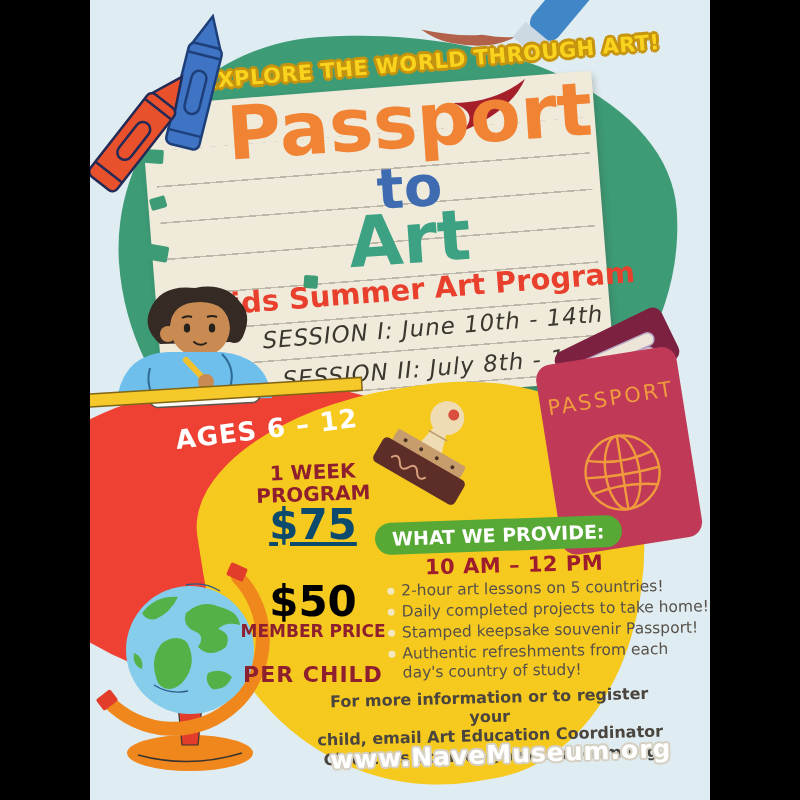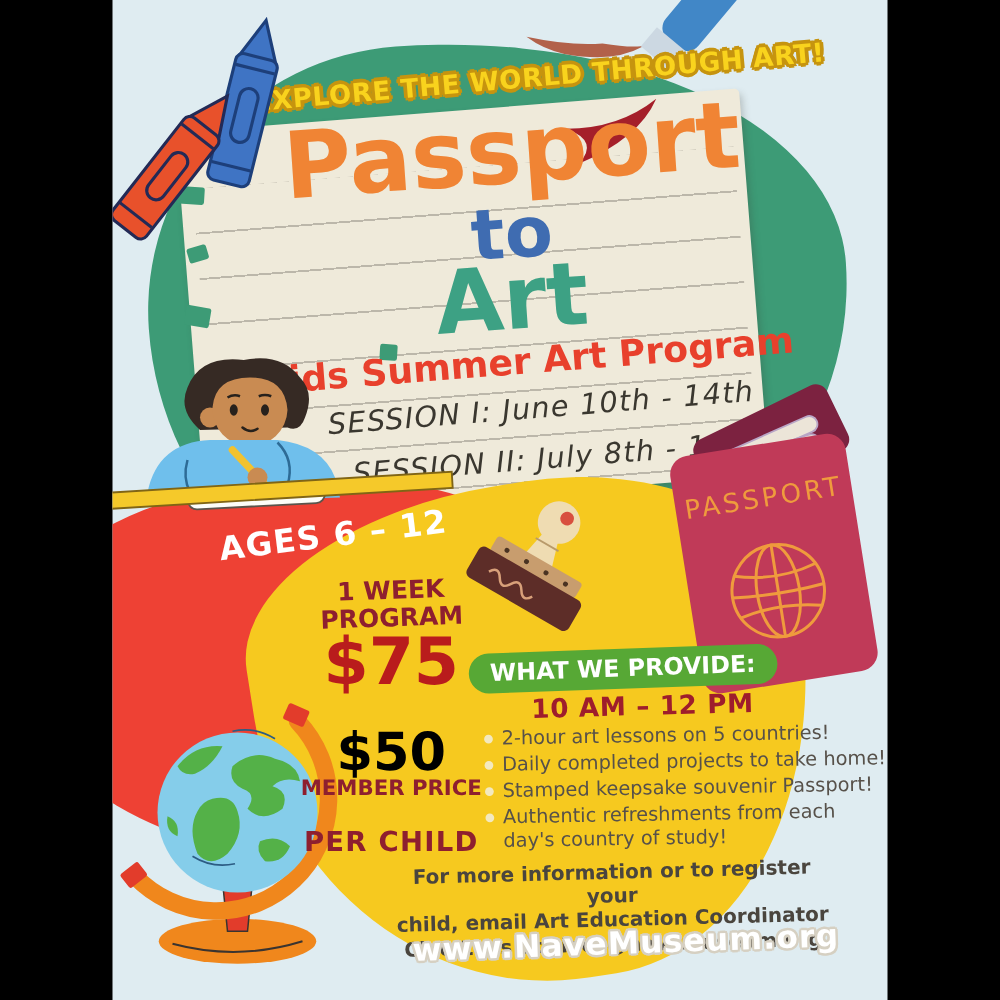--- a/index.html
+++ b/index.html
@@ -31,21 +31,21 @@
     font-weight:bold;font-size:70px;line-height:1;color:#3da184;}
   .subtitle{left:118px;top:272px;width:420px;text-align:center;transform:rotate(-4.5deg);
     font-weight:bold;font-size:29px;white-space:nowrap;color:#e8402c;}
   .session{font-style:italic;font-size:23px;color:#3a372f;white-space:nowrap;transform:rotate(-4.5deg);letter-spacing:1px;}
   .session-1{left:172px;top:314px;}
   .session-2{left:192px;top:354px;}
   .ages{left:85px;top:414px;font-weight:bold;font-size:26px;letter-spacing:1px;color:#fff;
     transform:rotate(-7deg);white-space:nowrap;}
   .price-col{width:150px;text-align:center;font-weight:bold;color:#8e1f2f;}
   .p-duration{left:148px;top:461px;font-size:20px;line-height:1.1;transform:rotate(-2deg);}
-  .p-75{left:148px;top:500px;font-size:52px;color:#b91c1c;}
+  .p-75{left:148px;top:500px;font-size:42px;color:#0c4a6e;text-decoration:underline;}
   .p-nonmember{left:143px;top:546px;width:160px;font-size:17px;line-height:1.15;}
   .p-50{left:148px;top:577px;font-size:42px;color:#000000;}
   .p-member{left:148px;top:622px;font-size:17px;line-height:1.15;}
   .p-perchild{left:138px;top:662px;width:170px;font-size:22px;letter-spacing:1px;white-space:nowrap;}
   .pill{left:285px;top:519px;background:#57a835;border-radius:20px;padding:5px 17px;transform:rotate(-2deg);}
   .pill span{font-weight:bold;font-size:19px;color:#fff;white-space:nowrap;}
   .hours{left:335px;top:553px;font-weight:bold;font-size:21px;color:#9e1d2c;transform:rotate(-1.5deg);
     letter-spacing:.5px;white-space:nowrap;}
   .bullets{left:298px;top:579px;width:325px;transform:rotate(-1deg);}
   .bullet{display:flex;gap:7px;margin-bottom:2px;}

